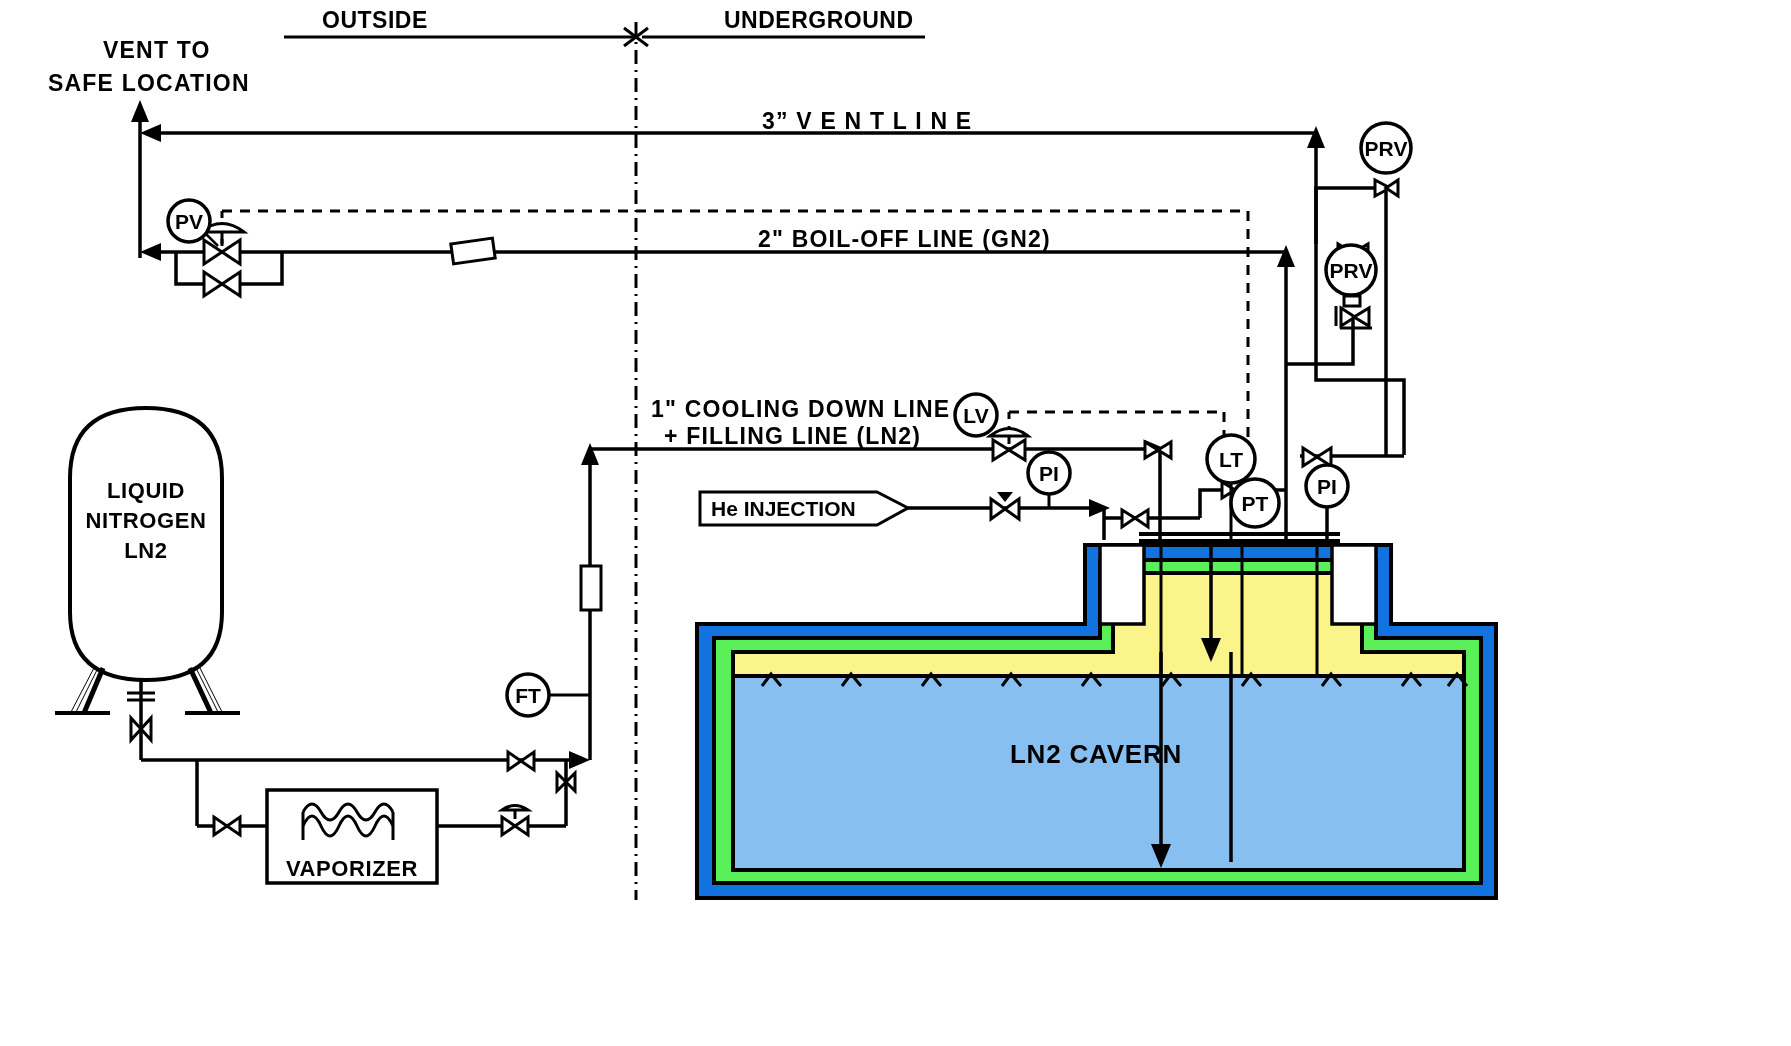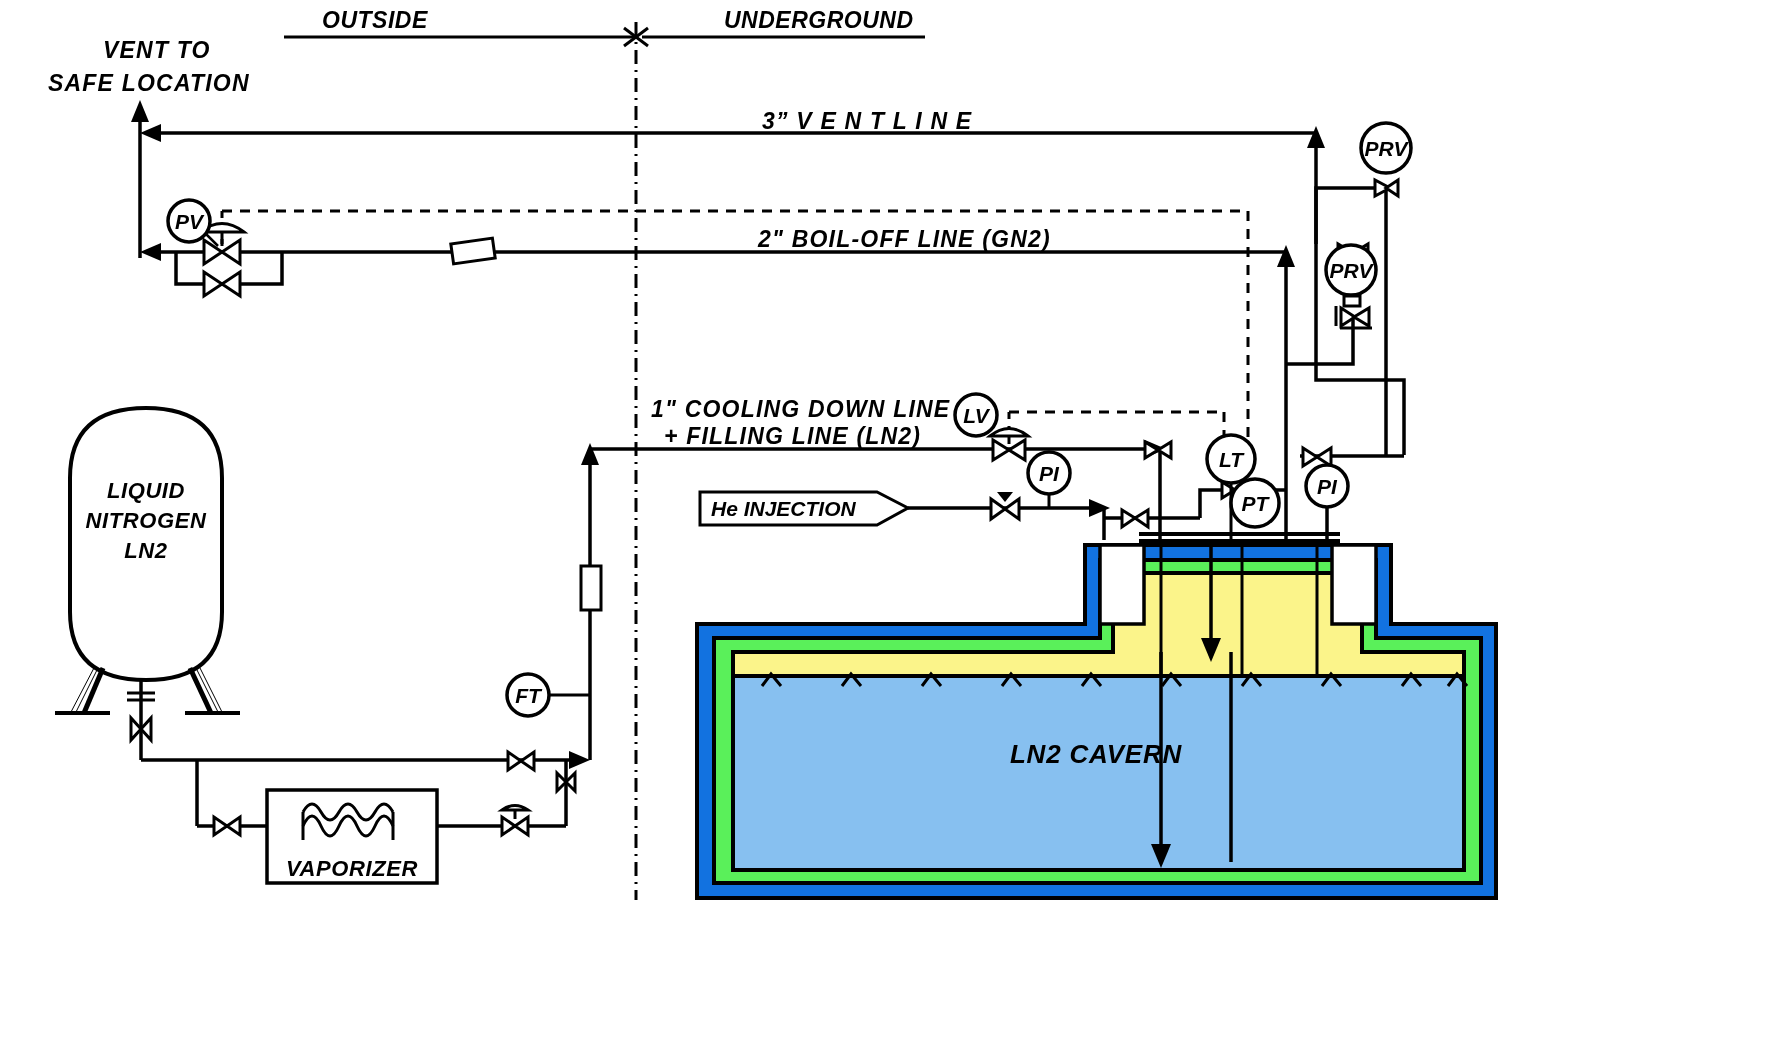--- a/index.html
+++ b/index.html
@@ -1,18 +1,18 @@
 <!DOCTYPE html>
 <html><head>
 <meta charset="utf-8">
 <style>
   html,body{margin:0;padding:0;background:#ffffff;}
   body{width:1791px;height:1046px;overflow:hidden;
        font-family:"Liberation Sans", sans-serif;}
-  #stage{position:relative;width:1791px;height:1046px;background:#fff;font-style:italic;}
+  #stage{position:relative;width:1791px;height:1046px;background:#fff;}
   svg{display:block;}
   .lbl{font-family:"Liberation Sans", sans-serif;font-weight:bold;fill:#000;}
   .t-hdr{font-size:23px;letter-spacing:.5px;}
   .t-big{font-size:23px;letter-spacing:1.2px;}
   .t-tank{font-size:22px;letter-spacing:.6px;}
   .t-cav{font-size:26px;letter-spacing:.8px;}
   .t-inst{font-size:21px;font-weight:bold;}
   .t-vap{font-size:22px;letter-spacing:.6px;}
   .t-he{font-size:21px;}
   line,path,polyline,rect,circle,polygon{shape-rendering:geometricPrecision;}

